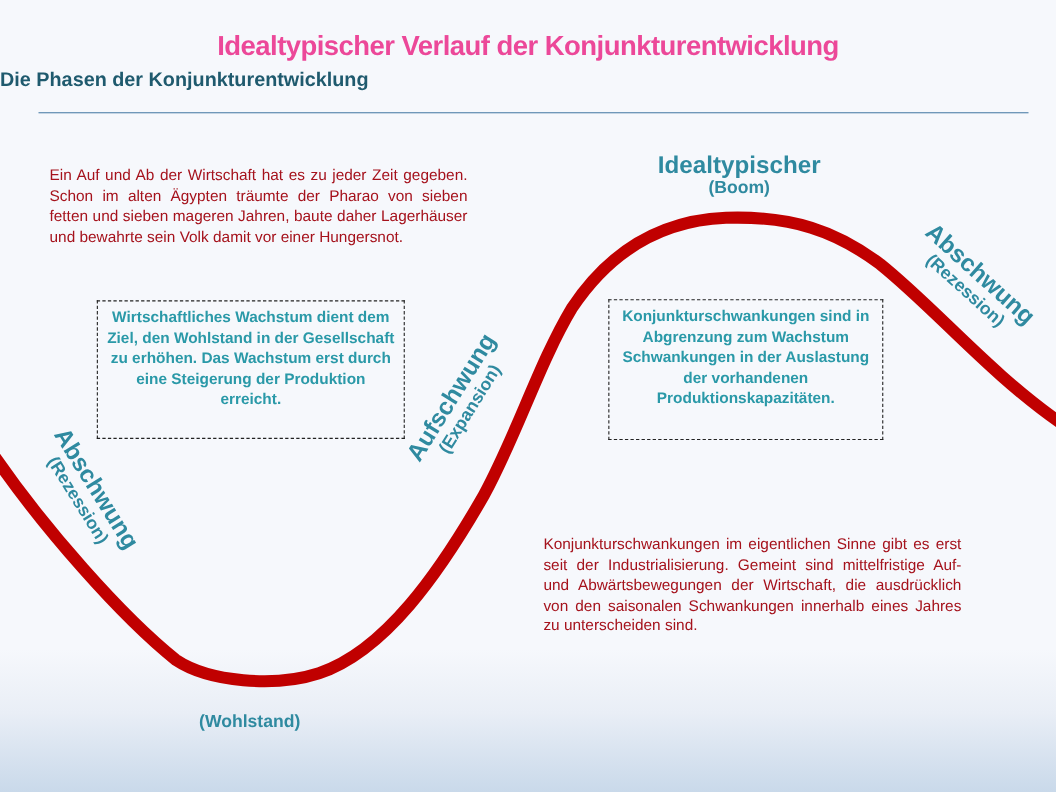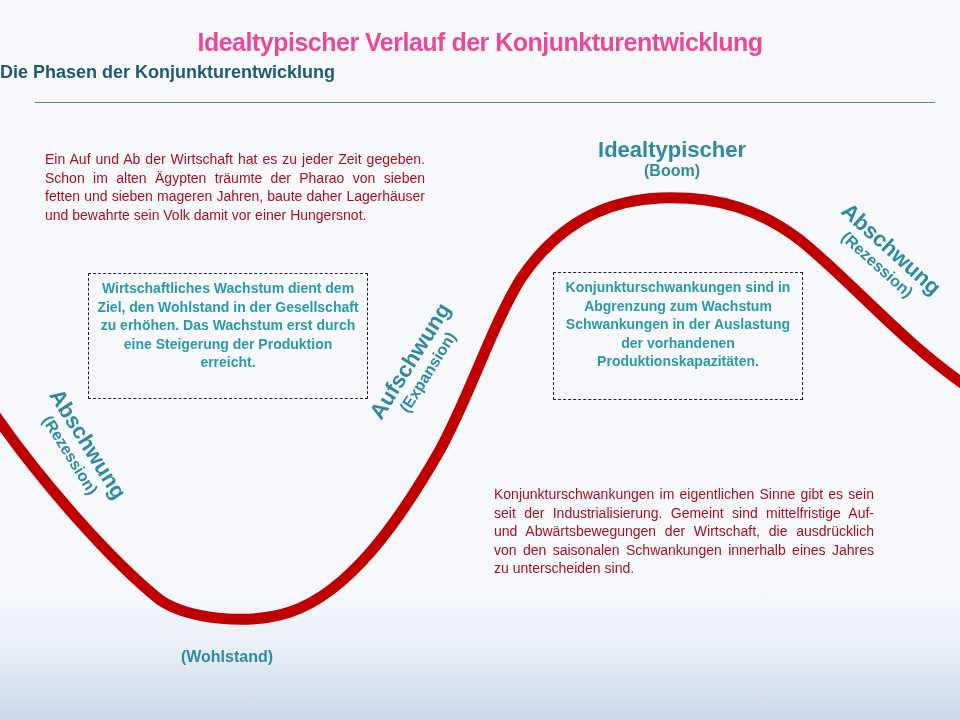--- a/index.html
+++ b/index.html
@@ -54,21 +54,21 @@
            C 720 196, 760 210, 800 240
            C 850 280, 900 340, 965 385" fill="none" stroke="#c00000" stroke-width="11" stroke-linecap="butt"></path>
 </svg>
 
 <div class="red-text" style="left:45px; top:150px; width:380px;">Ein Auf und Ab der Wirtschaft hat es zu jeder Zeit gegeben. Schon im alten Ägypten träumte der Pharao von sieben fetten und sieben mageren Jahren, baute daher Lagerhäuser und bewahrte sein Volk damit vor einer Hungersnot.</div>
 
 <div class="box" style="left:88px; top:273px; width:280px; height:126px;">Wirtschaftliches Wachstum dient dem Ziel, den Wohlstand in der Gesellschaft zu erhöhen. Das Wachstum erst durch eine Steigerung der Produktion erreicht.</div>
 
 <div class="box" style="left:553px; top:272px; width:250px; height:128px;">Konjunkturschwankungen sind in Abgrenzung zum Wachstum Schwankungen in der Auslastung der vorhandenen Produktionskapazitäten.</div>
 
-<div class="red-text" style="left:494px; top:485px; width:380px;">Konjunkturschwankungen im eigentlichen Sinne gibt es sein seit der Industrialisierung. Gemeint sind mittelfristige Auf- und Abwärtsbewegungen der Wirtschaft, die ausdrücklich von den saisonalen Schwankungen innerhalb eines Jahres zu unterscheiden sind.</div>
+<div class="red-text" style="left:494px; top:485px; width:380px;">Konjunkturschwankungen im eigentlichen Sinne gibt es erst seit der Industrialisierung. Gemeint sind mittelfristige Auf- und Abwärtsbewegungen der Wirtschaft, die ausdrücklich von den saisonalen Schwankungen innerhalb eines Jahres zu unterscheiden sind.</div>
 
 <div class="phase" style="left:5px; top:428px; width:150px; transform:rotate(58deg);">
   <span class="main">Abschwung</span>
   <span class="sub">(Rezession)</span>
 </div>
 
 <div class="phase" style="left:152px; top:648px; width:150px;">
   <span class="sub">(Wohlstand)</span>
 </div>
 

